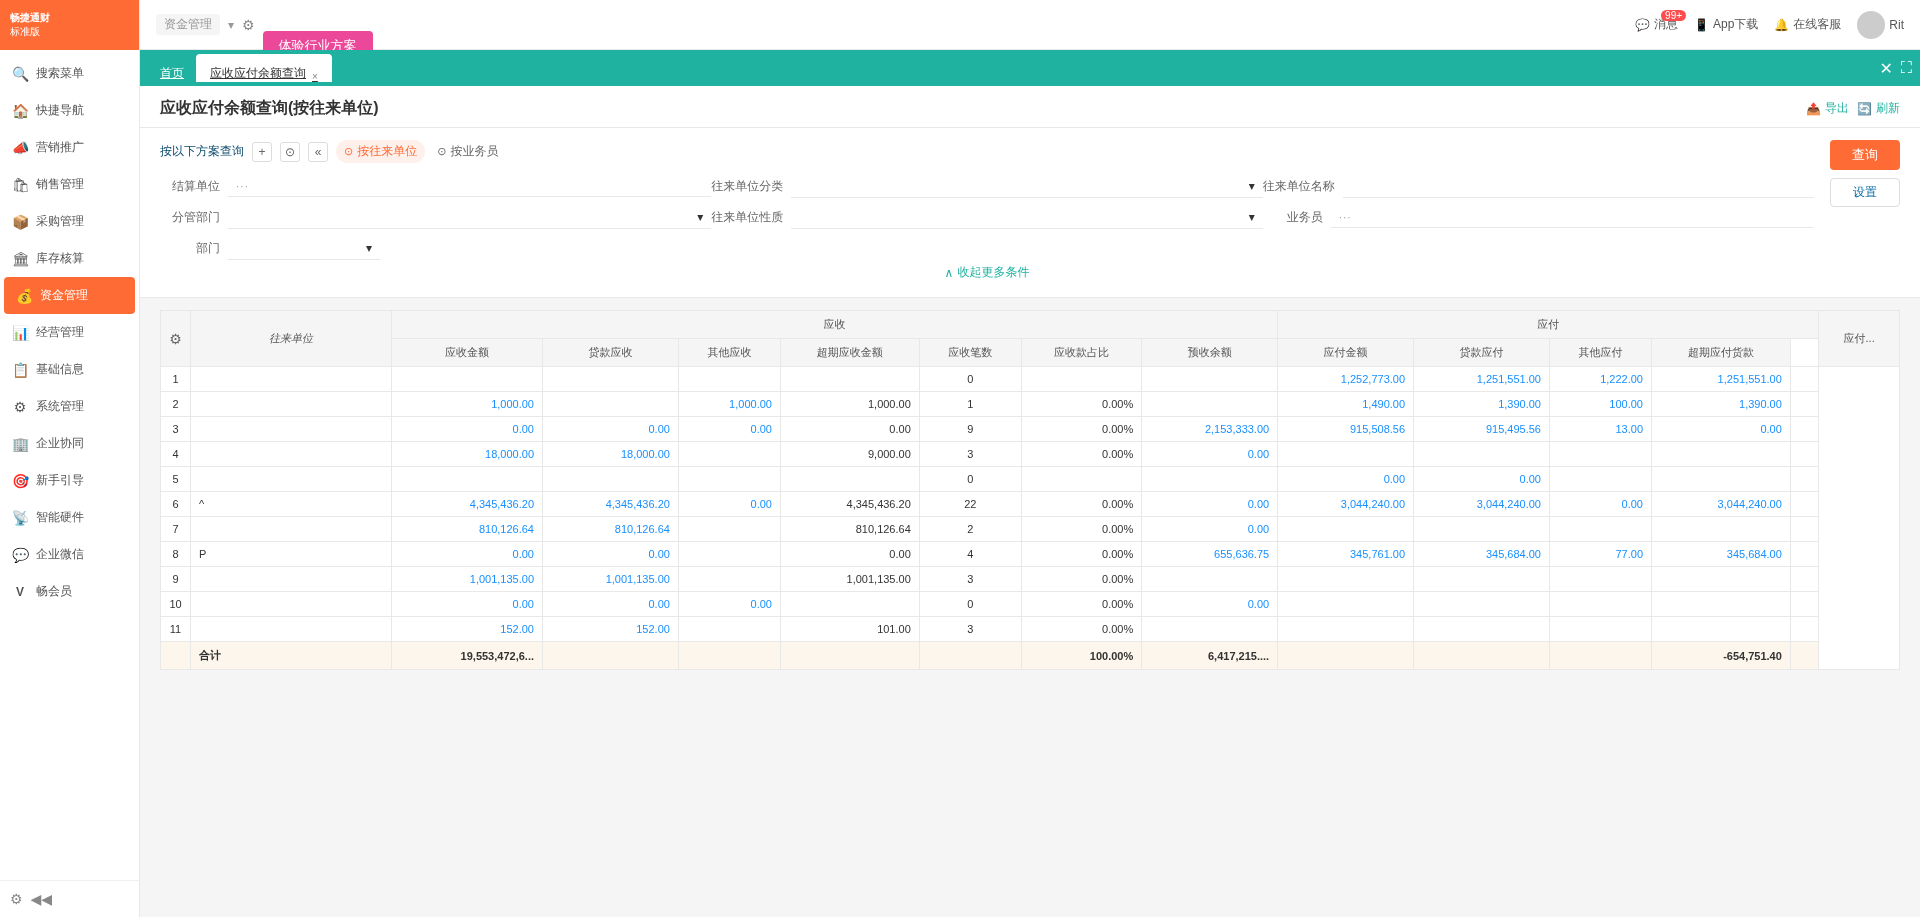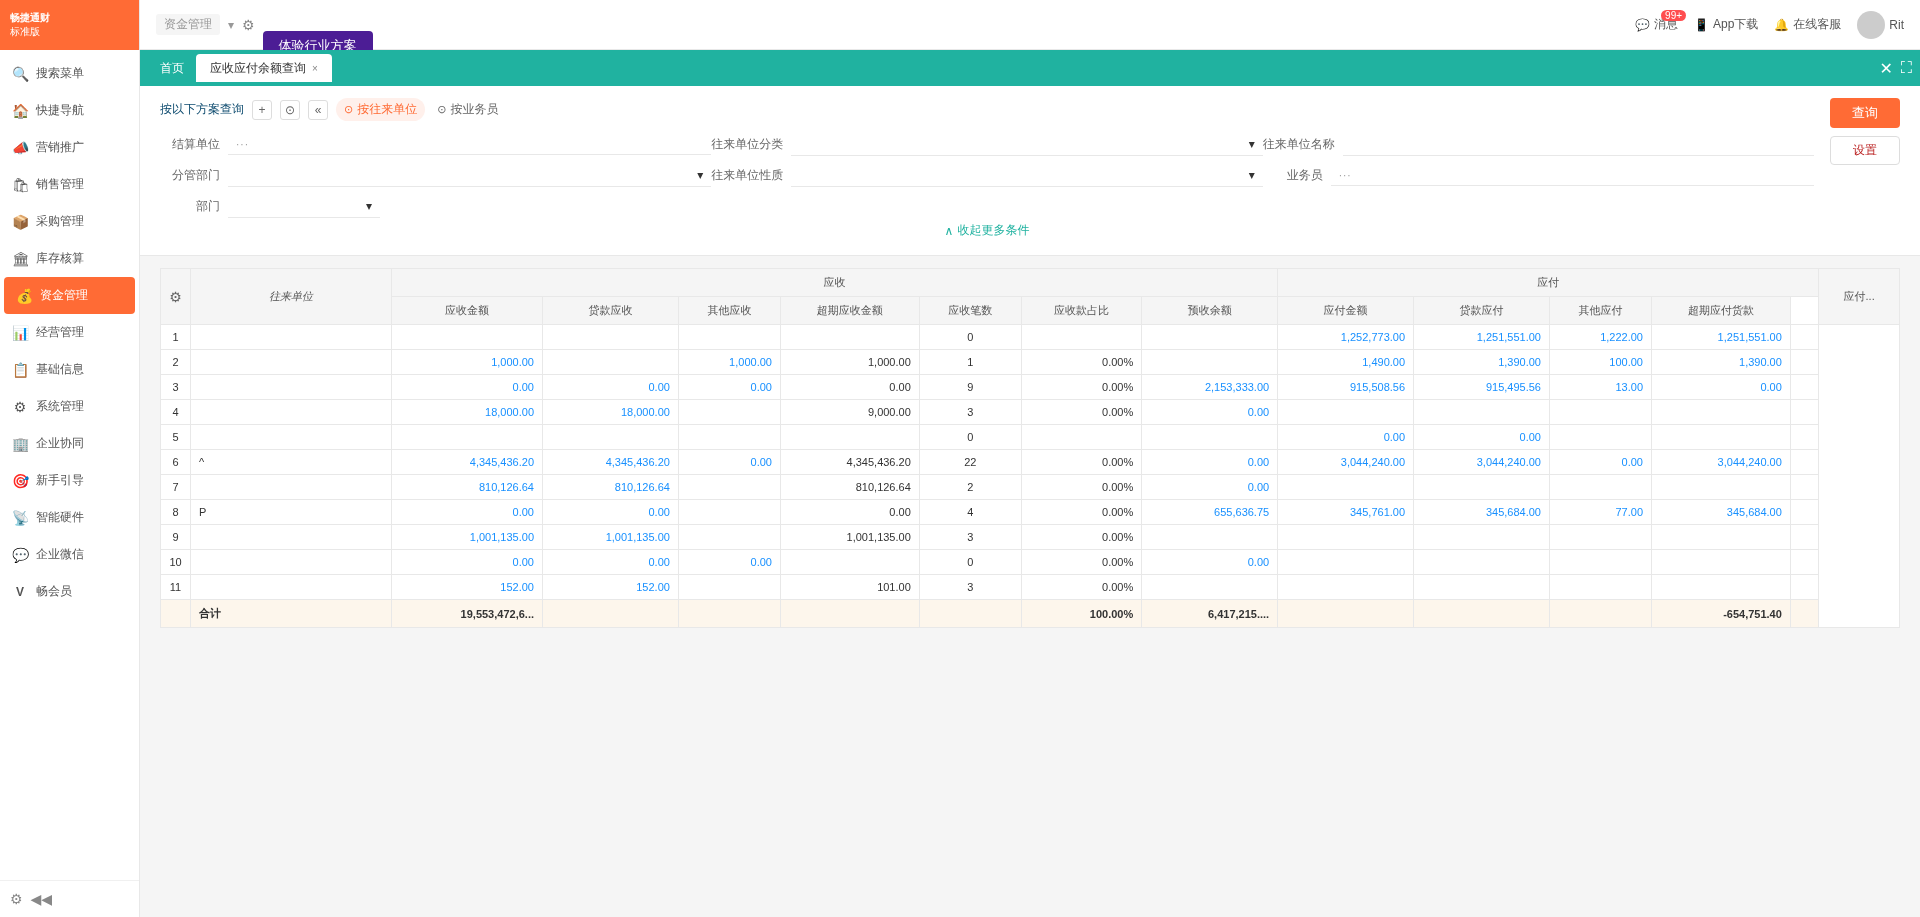--- a/index.html
+++ b/index.html
@@ -21,30 +21,30 @@
     .sidebar-bottom { padding: 10px; display: flex; align-items: center; gap: 8px; border-top: 1px solid #f0f0f0; }
     .sidebar-bottom-btn { color: #888; cursor: pointer; font-size: 14px; }
 
     
     .main-content { flex: 1; display: flex; flex-direction: column; overflow: hidden; }
     .top-bar { height: 50px; background: #fff; display: flex; align-items: center; padding: 0 16px; gap: 12px; border-bottom: 1px solid #e8e8e8; }
     .top-bar-left { display: flex; align-items: center; gap: 8px; flex: 1; }
     .top-bar-breadcrumb { color: #999; font-size: 12px; background: #f5f5f5; padding: 2px 8px; border-radius: 3px; }
     .top-bar-dropdown { color: #999; cursor: pointer; }
     .top-bar-gear { color: #888; cursor: pointer; font-size: 14px; }
-    .top-bar-btn { background: #4c1d95; color: #fff; border: none; padding: 6px 16px; border-radius: 4px; cursor: pointer; font-size: 13px; margin-top: 42px; }
+    .top-bar-btn { background: #ec4899; color: #fff; border: none; padding: 6px 16px; border-radius: 4px; cursor: pointer; font-size: 13px; margin-top: 42px; }
     .top-bar-right { display: flex; align-items: center; gap: 16px; }
     .top-bar-icon-group { display: flex; align-items: center; gap: 4px; color: #555; cursor: pointer; font-size: 12px; position: relative; }
     .badge { background: #ff4d4f; color: #fff; border-radius: 10px; padding: 0 4px; font-size: 10px; position: absolute; top: -6px; right: -8px; min-width: 16px; text-align: center; }
     .user-avatar { width: 28px; height: 28px; border-radius: 50%; background: #ccc; }
     .user-name { color: #555; font-size: 12px; }
 
     
     .tab-bar { height: 36px; background: #20b2a0; display: flex; align-items: center; padding: 0 8px; }
-    .tab-item { padding: 0 14px; height: 28px; display: flex; align-items: center; cursor: pointer; border-radius: 4px 4px 0 0; font-size: 12px; gap: 6px; }
+    .tab-item { padding: 0 14px; height: 28px; display: flex; align-items: flex-end; cursor: pointer; border-radius: 4px 4px 0 0; font-size: 12px; gap: 6px; text-decoration: underline; }
     .tab-item.home { color: #fff; font-size: 12px; padding: 0 12px; }
     .tab-item.active { background: #fff; color: #333; }
     .tab-close { color: #888; font-size: 10px; cursor: pointer; }
     .tab-bar-actions { margin-left: auto; display: flex; gap: 8px; }
     .tab-bar-action { color: #fff; cursor: pointer; font-size: 16px; }
 
     
     .page-content { flex: 1; overflow: hidden; display: flex; flex-direction: column; background: #f5f5f5; }
     .page-header { background: #fff; padding: 12px 20px 8px; display: flex; align-items: center; justify-content: space-between; border-bottom: 1px solid #e8e8e8; }
     .page-title { font-size: 16px; font-weight: 600; color: #333; }
@@ -78,21 +78,21 @@
     .data-table td.text-left { text-align: left; }
     .data-table td.text-center { text-align: center; }
     .col-group-header { background: #f0f9f8; color: #20b2a0; font-weight: 600; }
     .link-text { color: #1890ff; cursor: pointer; }
     .table-footer { background: #fdf6ec; }
     .table-footer td { font-weight: 600; color: #333; }
     .settings-icon { cursor: pointer; color: #666; font-size: 14px; }
 
     
     .query-btn { background: #ff6b35; color: #fff; border: none; padding: 6px 20px; border-radius: 4px; cursor: pointer; font-size: 13px; display: block; width: 70px; margin-bottom: 4px; }
-    .set-btn { background: #fff; color: #b91c1c; border: 1px solid #ddd; padding: 5px 20px; border-radius: 4px; cursor: pointer; font-size: 12px; display: block; width: 70px; }
+    .set-btn { background: #fff; color: #0369a1; border: 1px solid #ddd; padding: 5px 20px; border-radius: 4px; cursor: pointer; font-size: 12px; display: block; width: 70px; }
     .btn-group-right { display: flex; flex-direction: column; align-items: flex-end; gap: 4px; }
   </style>
 </head>
 <body>
 
 <div class="app-container">
 
   <div class="sidebar">
     <div class="sidebar-logo">
       <div>
@@ -208,20 +208,33 @@
         <span class="tab-close">×</span>
       </div>
       <div class="tab-bar-actions">
         <span class="tab-bar-action">✕</span>
         <span class="tab-bar-action">⛶</span>
       </div>
     </div>
 
     <div class="page-content">
 
+      <div class="page-header">
+        <h2 class="page-title">应收应付余额查询(按往来单位)</h2>
+        <div class="page-actions">
+          <div class="page-action-btn">
+            <span>📤</span>
+            <span>导出</span>
+          </div>
+          <div class="page-action-btn">
+            <span>🔄</span>
+            <span>刷新</span>
+          </div>
+        </div>
+      </div>
 
       <div class="filter-area">
         <div style="display:flex; align-items:flex-start; gap:16px;">
           <div style="flex:1;">
             <div class="filter-schema">
               <span class="filter-schema-label">按以下方案查询</span>
               <div class="schema-btn">+</div>
               <div class="schema-btn">⊙</div>
               <div class="schema-btn">«</div>
               <div class="schema-items">

